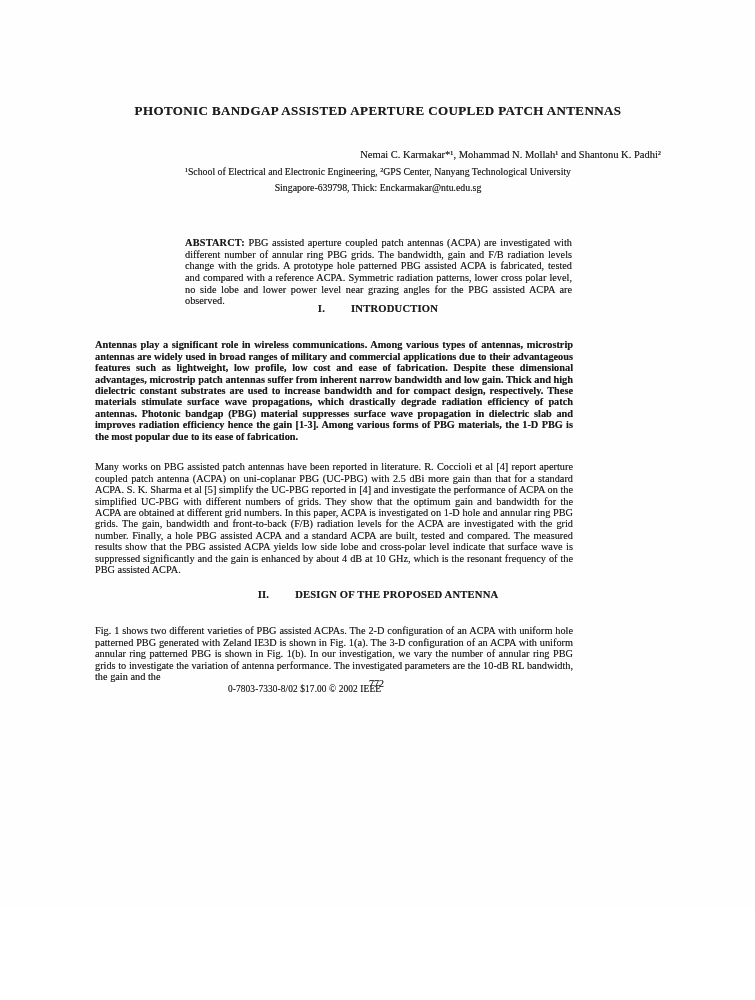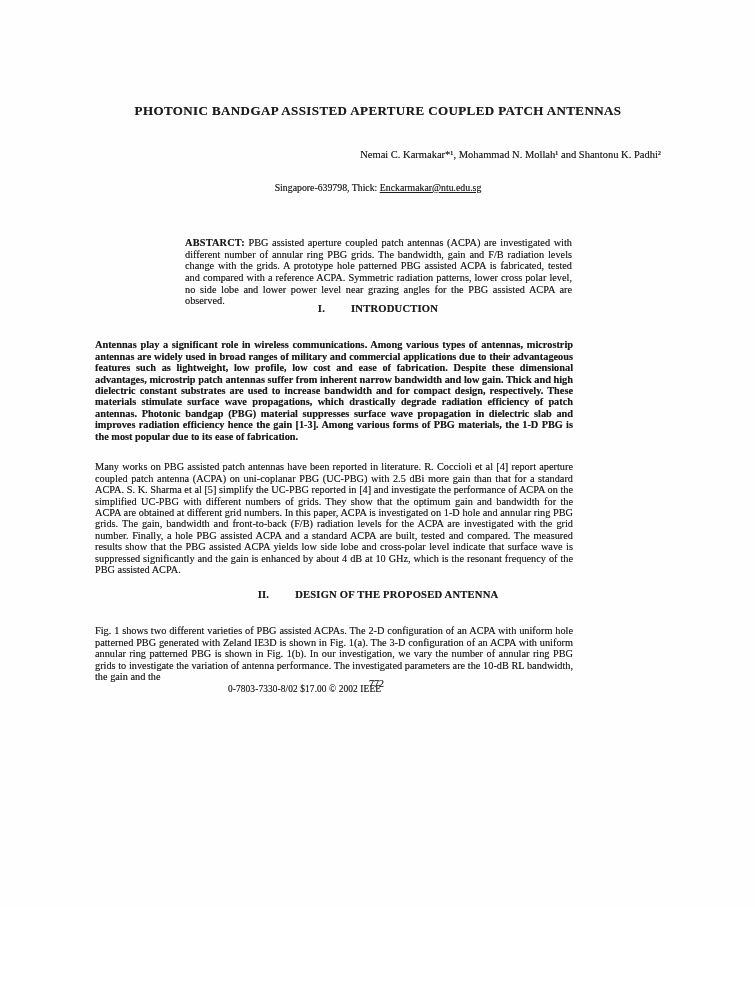--- a/index.html
+++ b/index.html
@@ -36,21 +36,20 @@
     text-align: center;
     font-size: 9.8px;
   }
   .contact-line {
     top: 182px; left: 95px; width: 566px;
     text-align: center;
     font-size: 9.8px;
   }
   .email-link {
     color: #1c1c1c;
-    text-decoration: underline;
   }
   .abstract-block {
     top: 227px; left: 185px; width: 387px;
     text-align: justify;
     font-size: 10.3px;
     line-height: 11.6px;
   }
   .abstract-block b { letter-spacing: 0.2px; }
   .section-heading {
     left: 95px; width: 566px;
@@ -84,20 +83,21 @@
 </style>
 </head>
 <body>
 
 <div class="page">
 
   <h1 class="abs paper-title">PHOTONIC BANDGAP ASSISTED APERTURE COUPLED PATCH ANTENNAS</h1>
 
   <div class="abs authors-line">Nemai C. Karmakar*¹, Mohammad N. Mollah¹ and Shantonu K. Padhi²</div>
 
+  <div class="abs affiliation-line">¹School of Electrical and Electronic Engineering, ²GPS Center, Nanyang Technological University</div>
 
   <div class="abs contact-line">
     <span>Singapore-639798, Thick: </span><a class="email-link">Enckarmakar@ntu.edu.sg</a>
   </div>
 
   <p class="abs abstract-block">
     <b>ABSTARCT:</b><span> PBG assisted aperture coupled patch antennas (ACPA) are investigated with different number of annular ring PBG grids. The bandwidth, gain and F/B radiation levels change with the grids. A prototype hole patterned PBG assisted ACPA is fabricated, tested and compared with a reference ACPA. Symmetric radiation patterns, lower cross polar level, no side lobe and lower power level near grazing angles for the PBG assisted ACPA are observed.</span>
   </p>
 
   <div class="abs section-heading heading-1">

